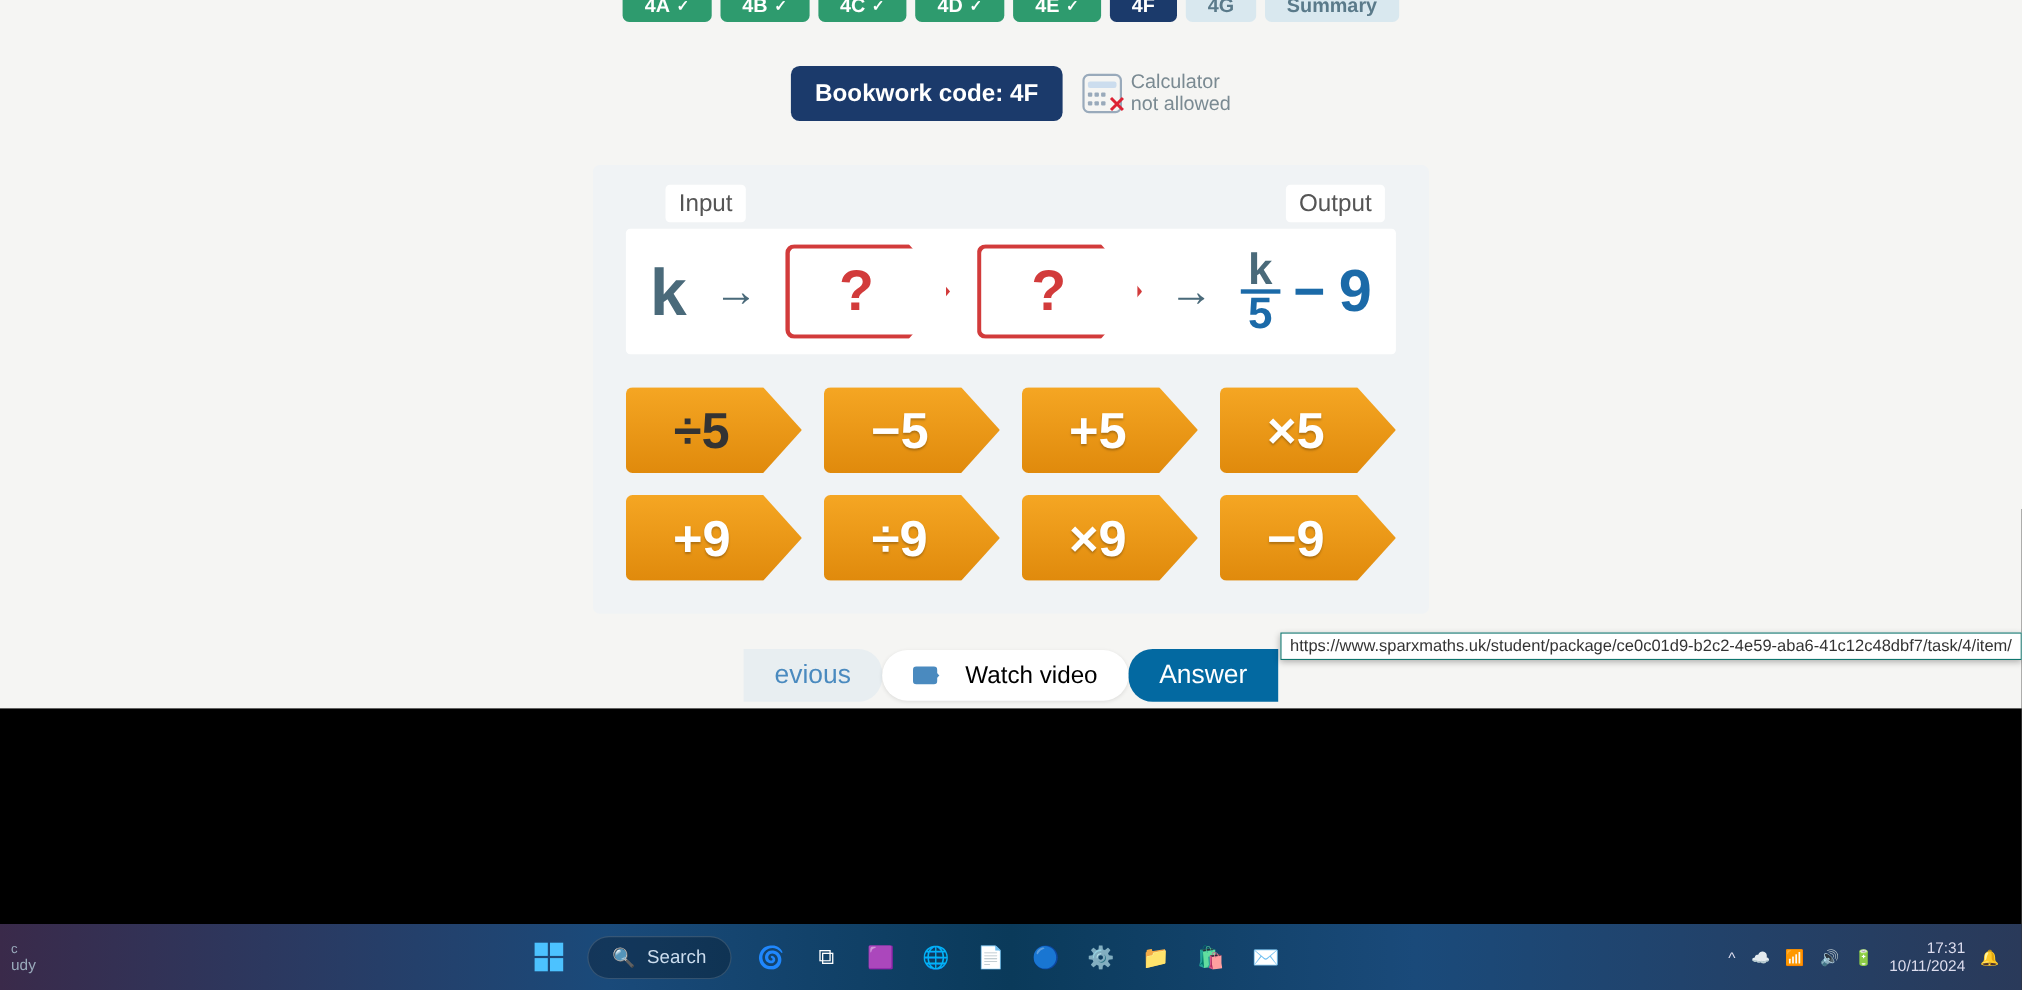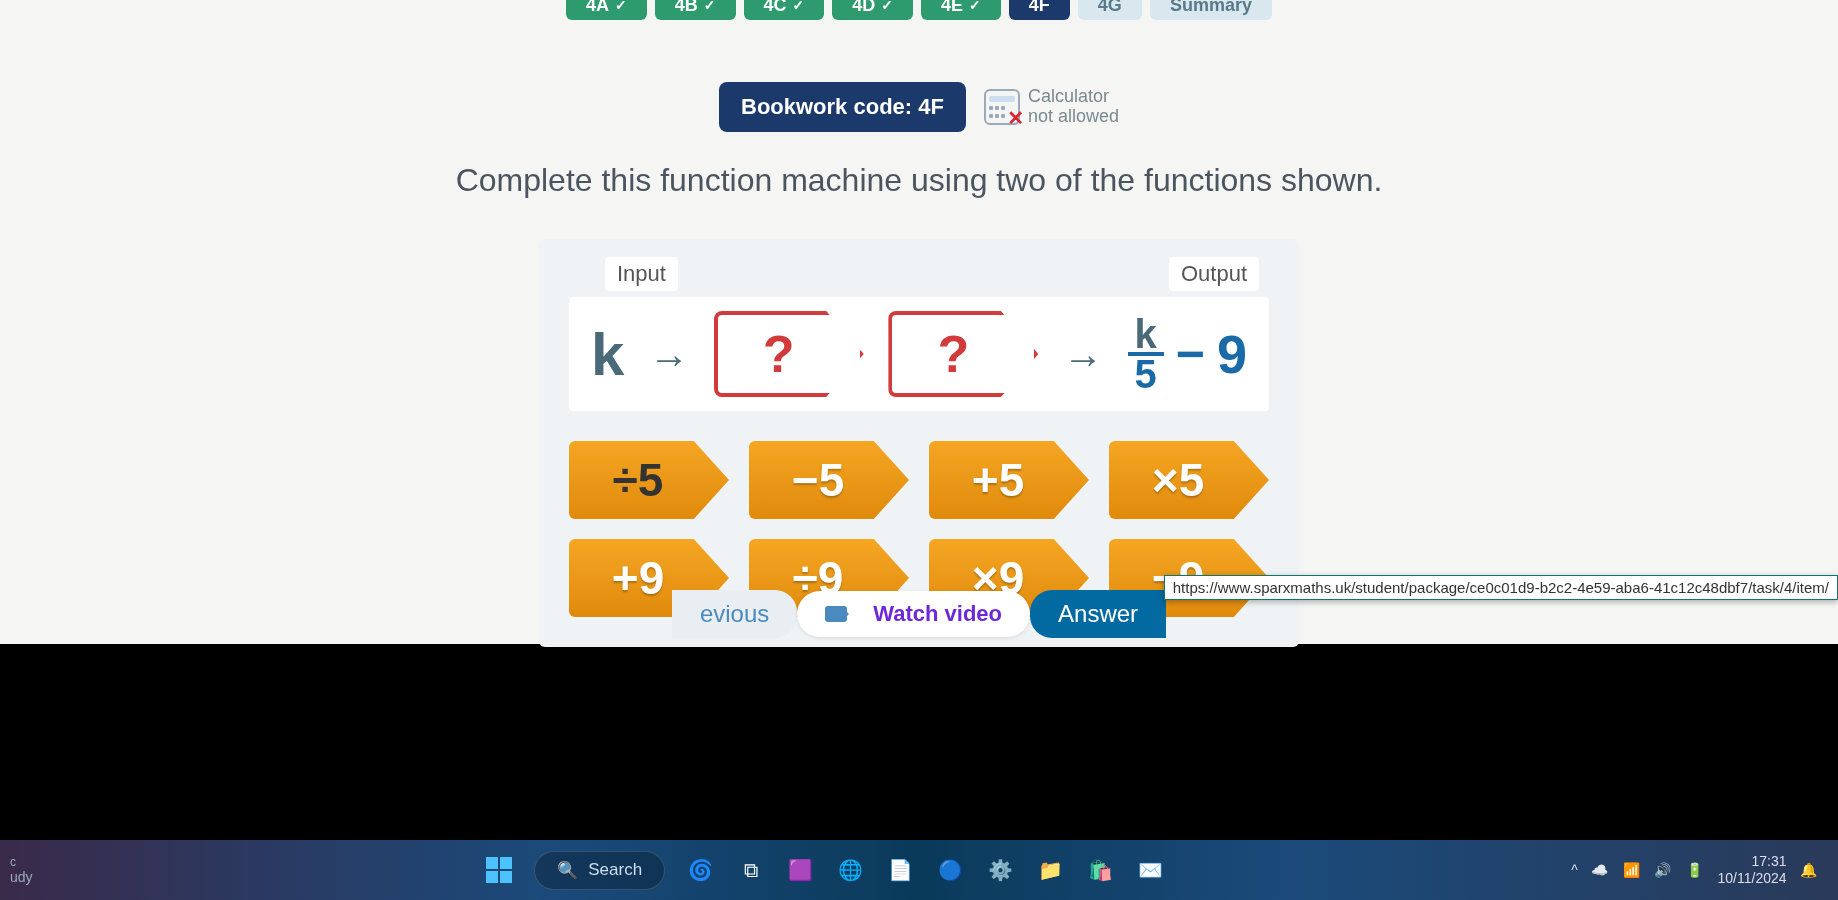--- a/index.html
+++ b/index.html
@@ -40,21 +40,21 @@
     margin-top: -10px;
   }
   .top-tab.active { background: #1b3a6b; }
   .top-tab.light { background: #d9e8ef; color: #5a7a8a; }
   .top-tab .check { font-size: 14px; }
   .bookwork-row {
     display: flex;
     justify-content: center;
     align-items: center;
     gap: 18px;
-    margin-top: 62px;
+    margin-top: 40px;
   }
   .bookwork-badge {
     background: #1b3a6b;
     color: #fff;
     padding: 12px 22px;
     border-radius: 8px;
     font-weight: 600;
     font-size: 22px;
   }
   .calc-block {
@@ -201,25 +201,25 @@
     font-size: 24px;
     font-weight: 500;
     display: flex;
     align-items: center;
     gap: 10px;
   }
   .pill.left { border-radius: 0 22px 22px 0; }
   .pill.right { border-radius: 22px 0 0 22px; background:#0369a1; color:#fff;}
   .watch-pill {
     background: #fff;
-    color: #6d28d9;
+    color: #000000;
     padding: 10px 28px;
     border-radius: 30px;
     font-size: 22px;
-    font-weight: 700;
+    font-weight: 400;
     box-shadow: 0 1px 4px rgba(0,0,0,0.1);
     display:flex; align-items:center; gap:26px;
   }
   .cam-icon {
     width: 22px; height: 16px; background:#4a8abf; border-radius:3px; position:relative;
   }
   .cam-icon::after{content:"";position:absolute;right:-8px;top:2px;border:6px solid transparent;border-left-color:#4a8abf;}
   .url-tooltip {
     position: absolute;
     right: 0;
@@ -336,21 +336,20 @@
           </div>
         <div class="x">✕</div>
       </div>
       <div>
         <div>Calculator</div>
         <div>not allowed</div>
       </div>
     </div>
   </div>
 
-  <div class="question-text">Complete this function machine using two of the functions shown.</div>
 
   <div class="machine-panel">
     <div class="io-labels">
       <span class="io-label">Input</span>
       <span class="io-label">Output</span>
     </div>
     <div class="machine-row">
       <span class="input-k">k</span>
       <span class="arrow">→</span>
       <div class="slot">

